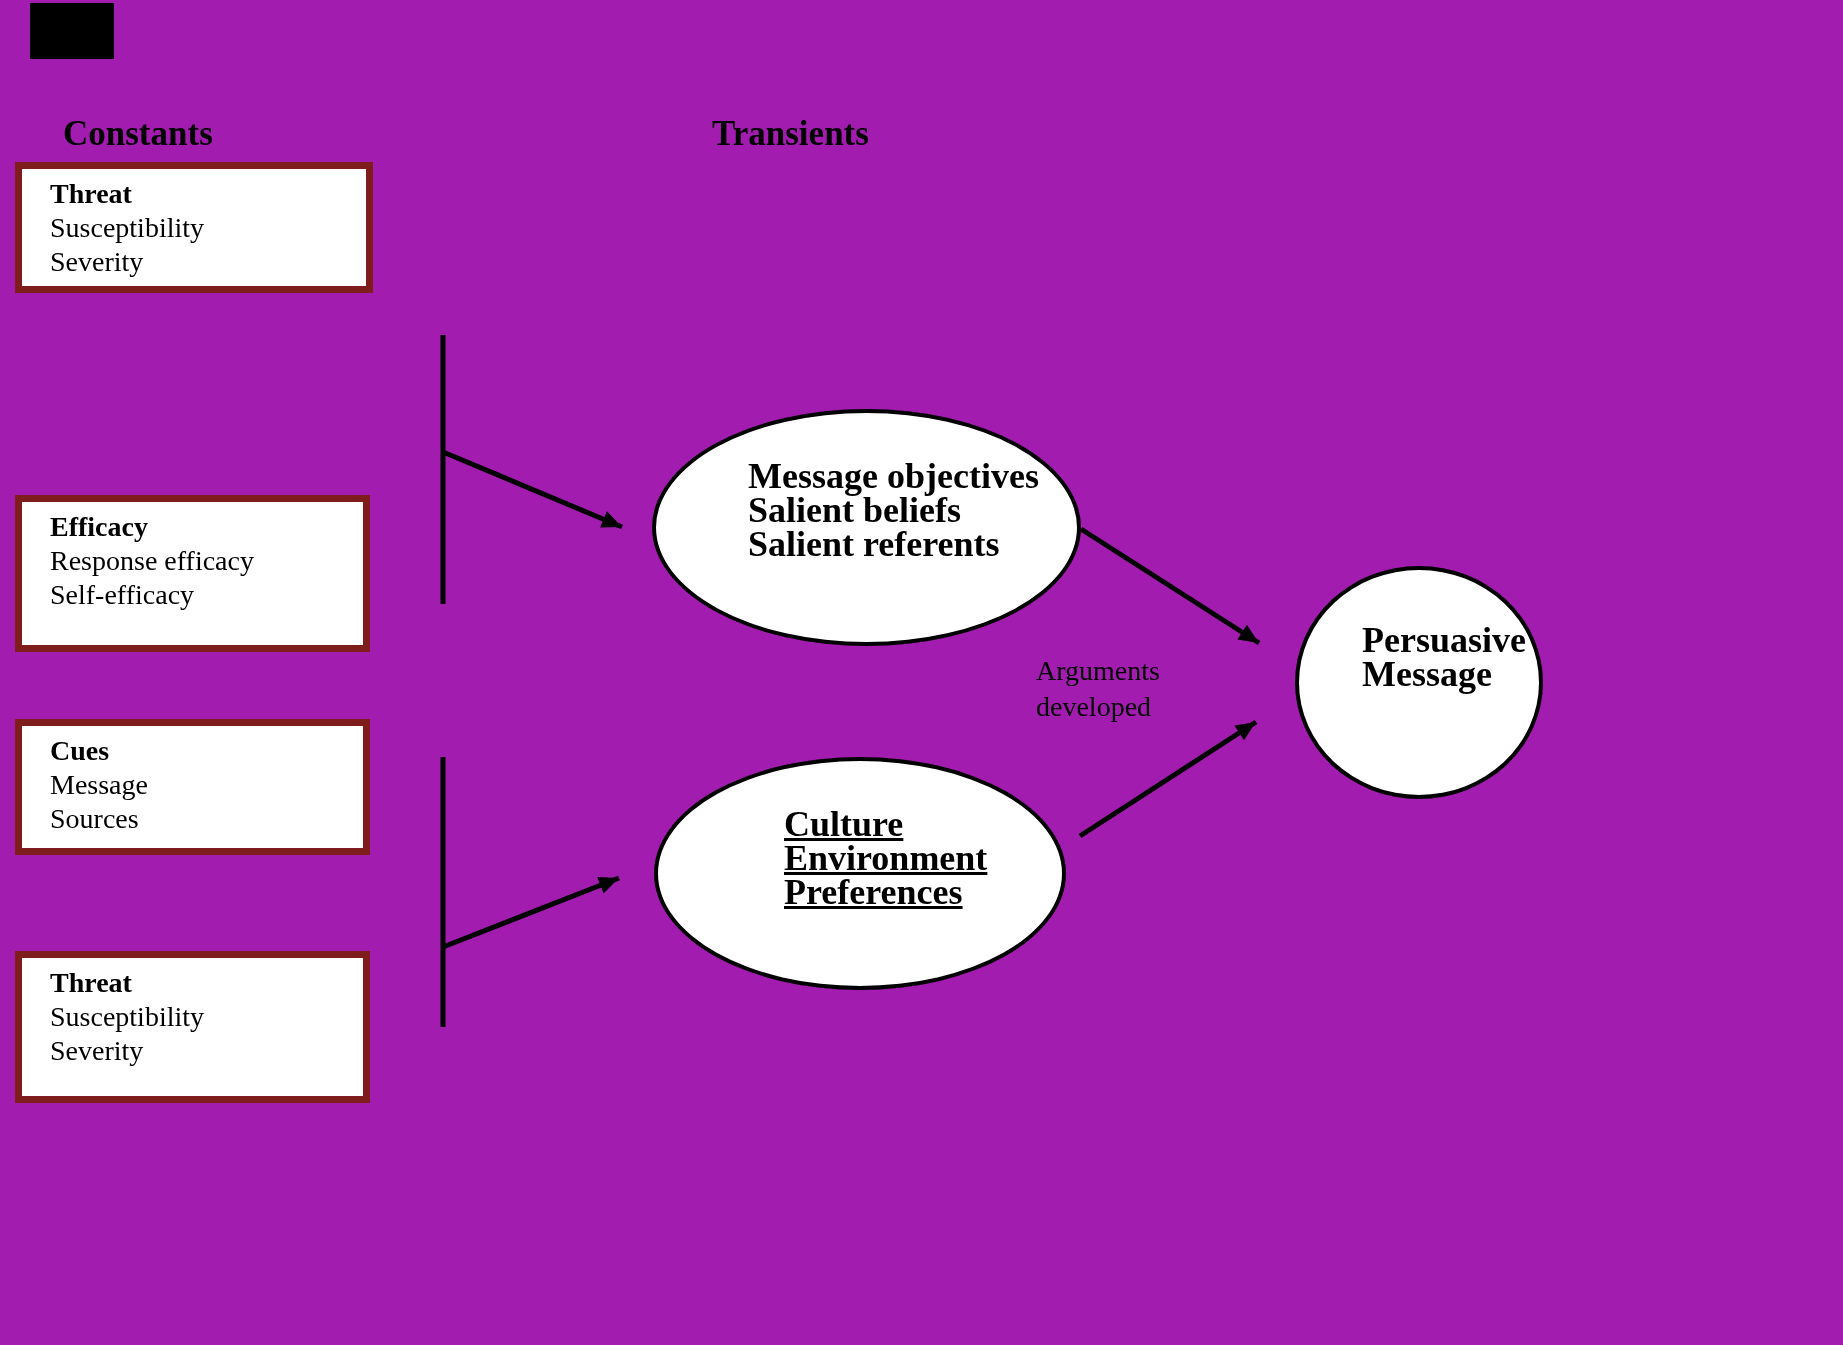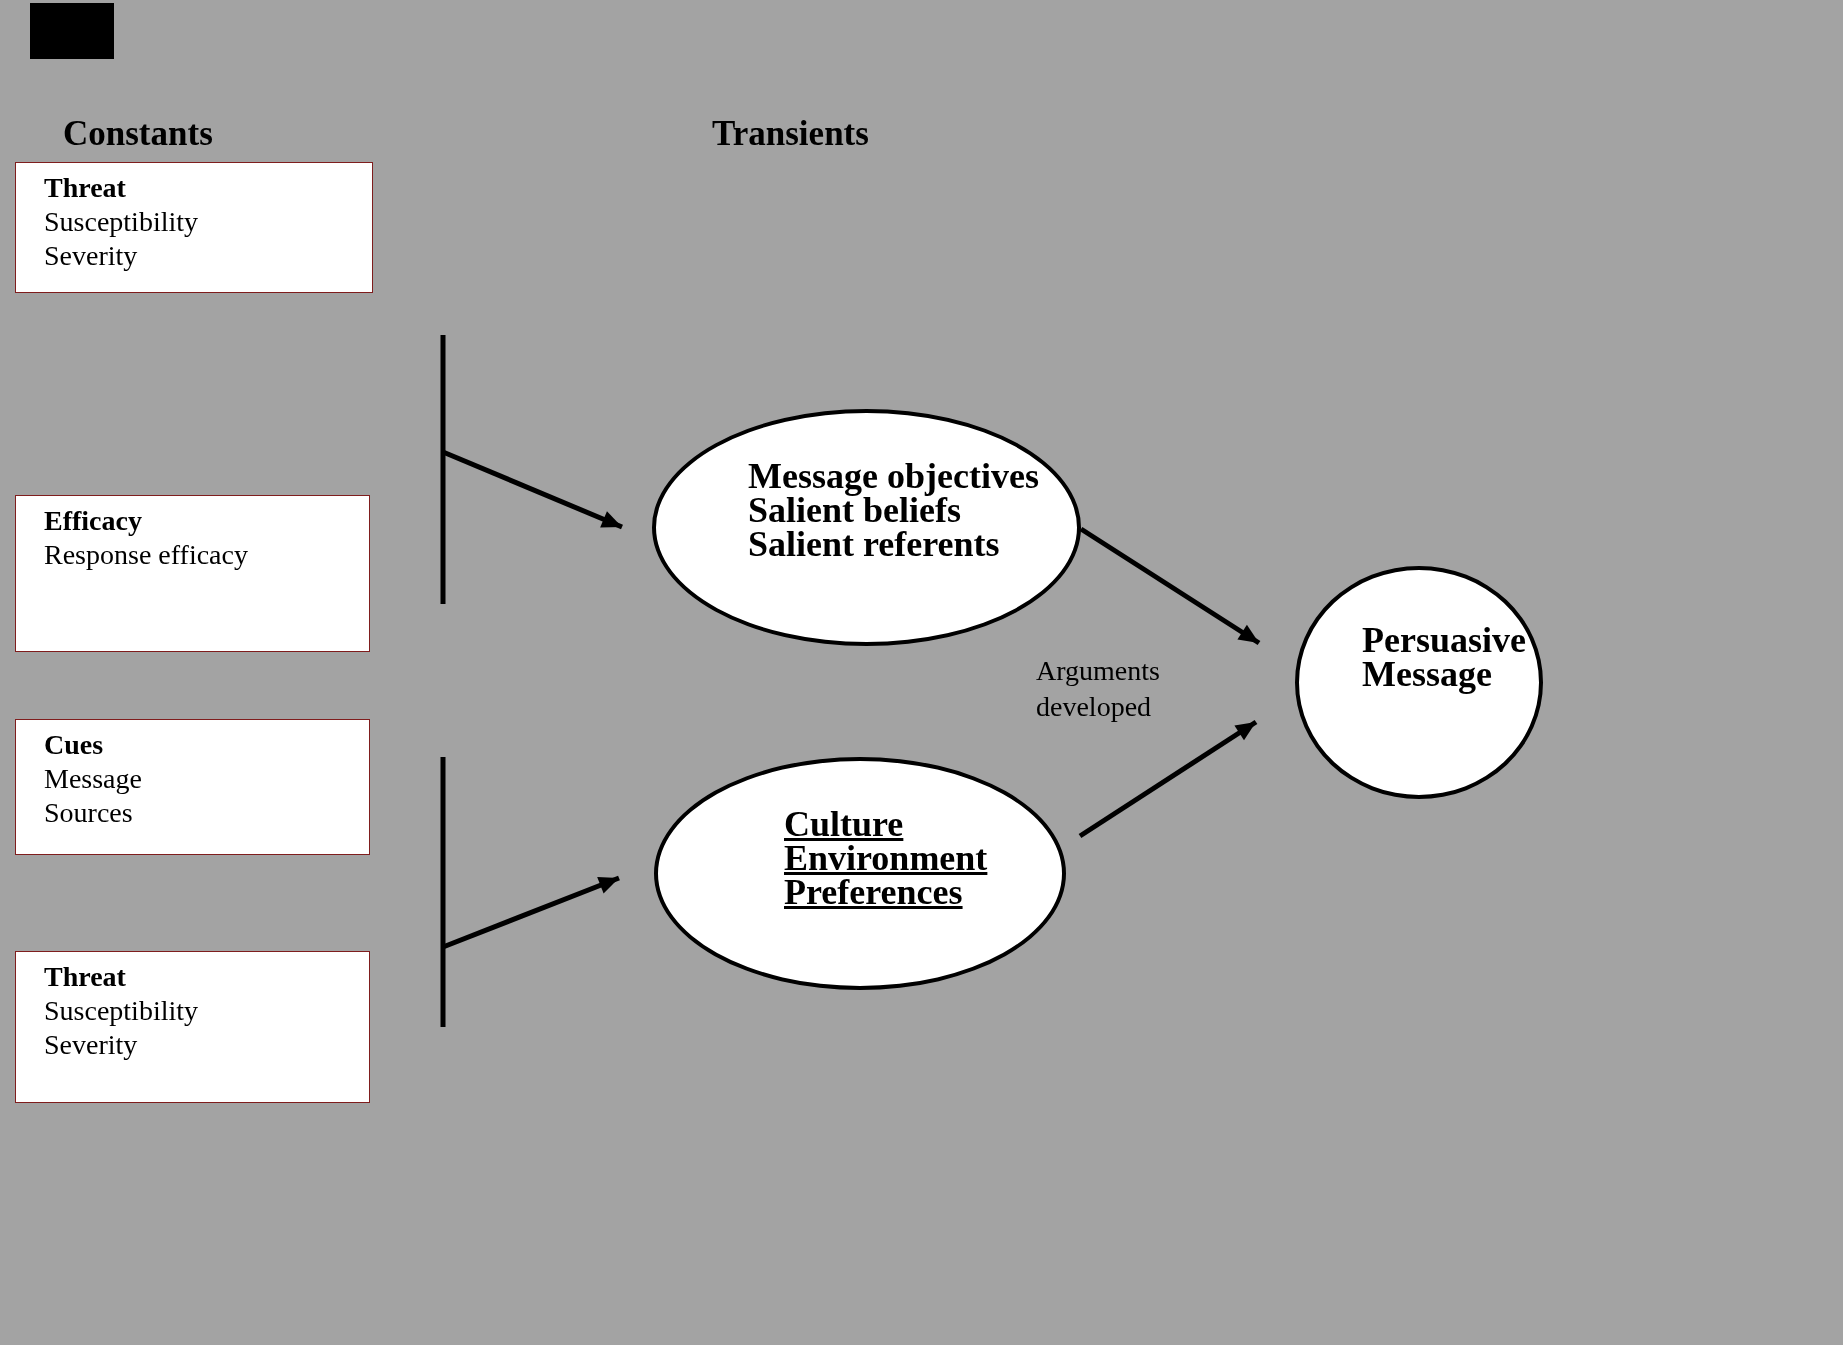--- a/index.html
+++ b/index.html
@@ -4,21 +4,21 @@
 <style>
   html, body {
     margin: 0;
     padding: 0;
     background: #ffffff;
   }
   #canvas {
     position: relative;
     width: 1843px;
     height: 1345px;
-    background: #a3a3a3;
+    background: #a21caf;
     color: #000000;
     font-family: "Liberation Serif", "DejaVu Serif", serif;
     overflow: hidden;
   }
   .artifact {
     position: absolute;
     left: 30px; top: 3px;
     width: 84px; height: 56px;
     background: #000000;
   }
@@ -26,21 +26,21 @@
     position: absolute;
     top: 114px;
     font-size: 35px;
     font-weight: bold;
     white-space: nowrap;
   }
   .heading.constants { left: 63px; }
   .heading.transients { left: 712px; }
   .box {
     position: absolute;
-    border: 1px solid #7f1d1d;
+    border: 7px solid #7f1d1d;
     background: #ffffff;
     box-sizing: border-box;
   }
   .box-inner {
     padding: 8px 6px 0 28px;
     font-size: 28px;
     line-height: 34px;
   }
   .box-title { font-weight: bold; white-space: nowrap; }
   .box-line { white-space: nowrap; }
@@ -119,20 +119,21 @@
       <div class="box-title">Threat</div>
       <div class="box-line">Susceptibility</div>
       <div class="box-line">Severity</div>
     </div>
   </div>
 
   <div class="box b2">
     <div class="box-inner">
       <div class="box-title">Efficacy</div>
       <div class="box-line">Response efficacy</div>
+      <div class="box-line">Self-efficacy</div>
     </div>
   </div>
 
   <div class="box b3">
     <div class="box-inner">
       <div class="box-title">Cues</div>
       <div class="box-line">Message</div>
       <div class="box-line">Sources</div>
     </div>
   </div>

